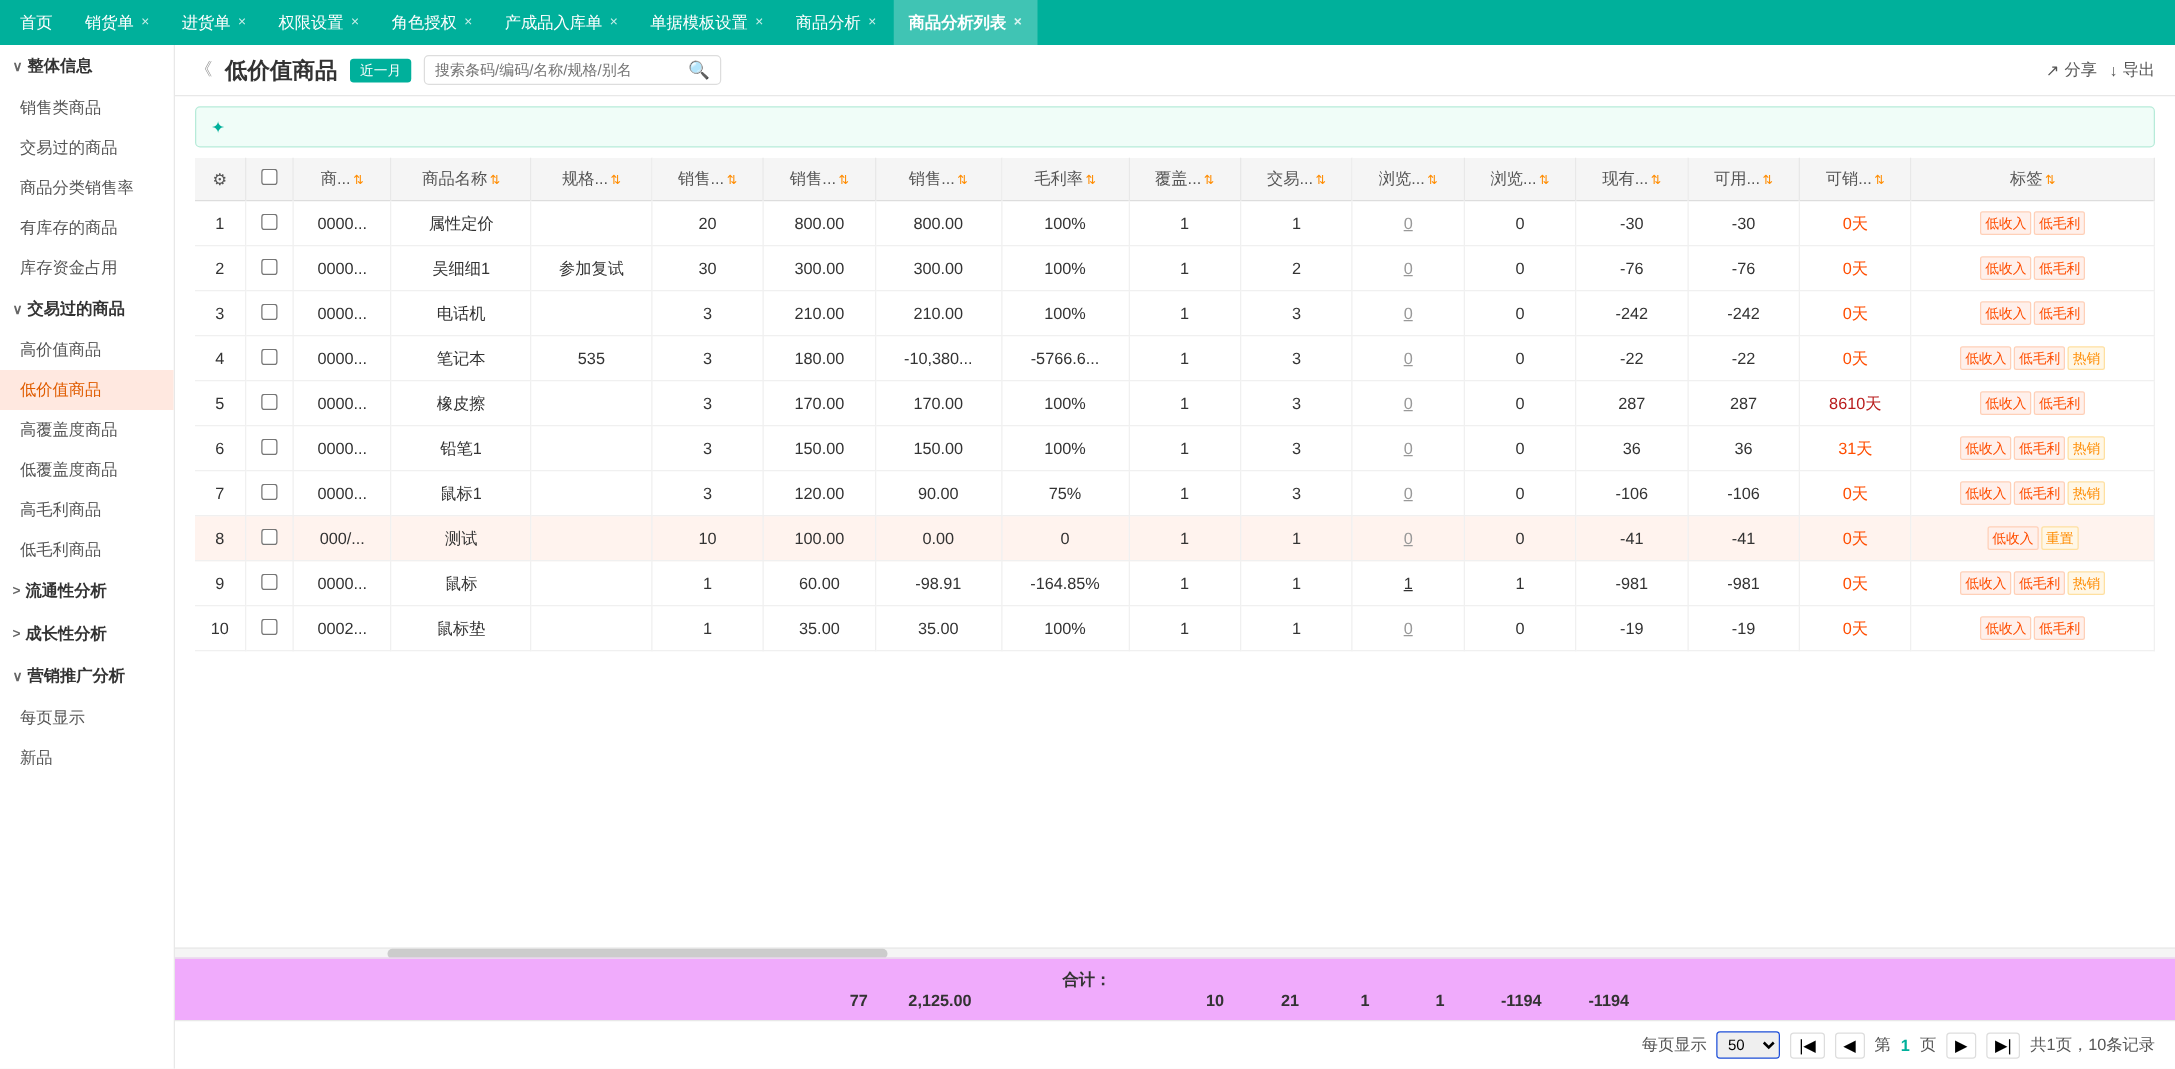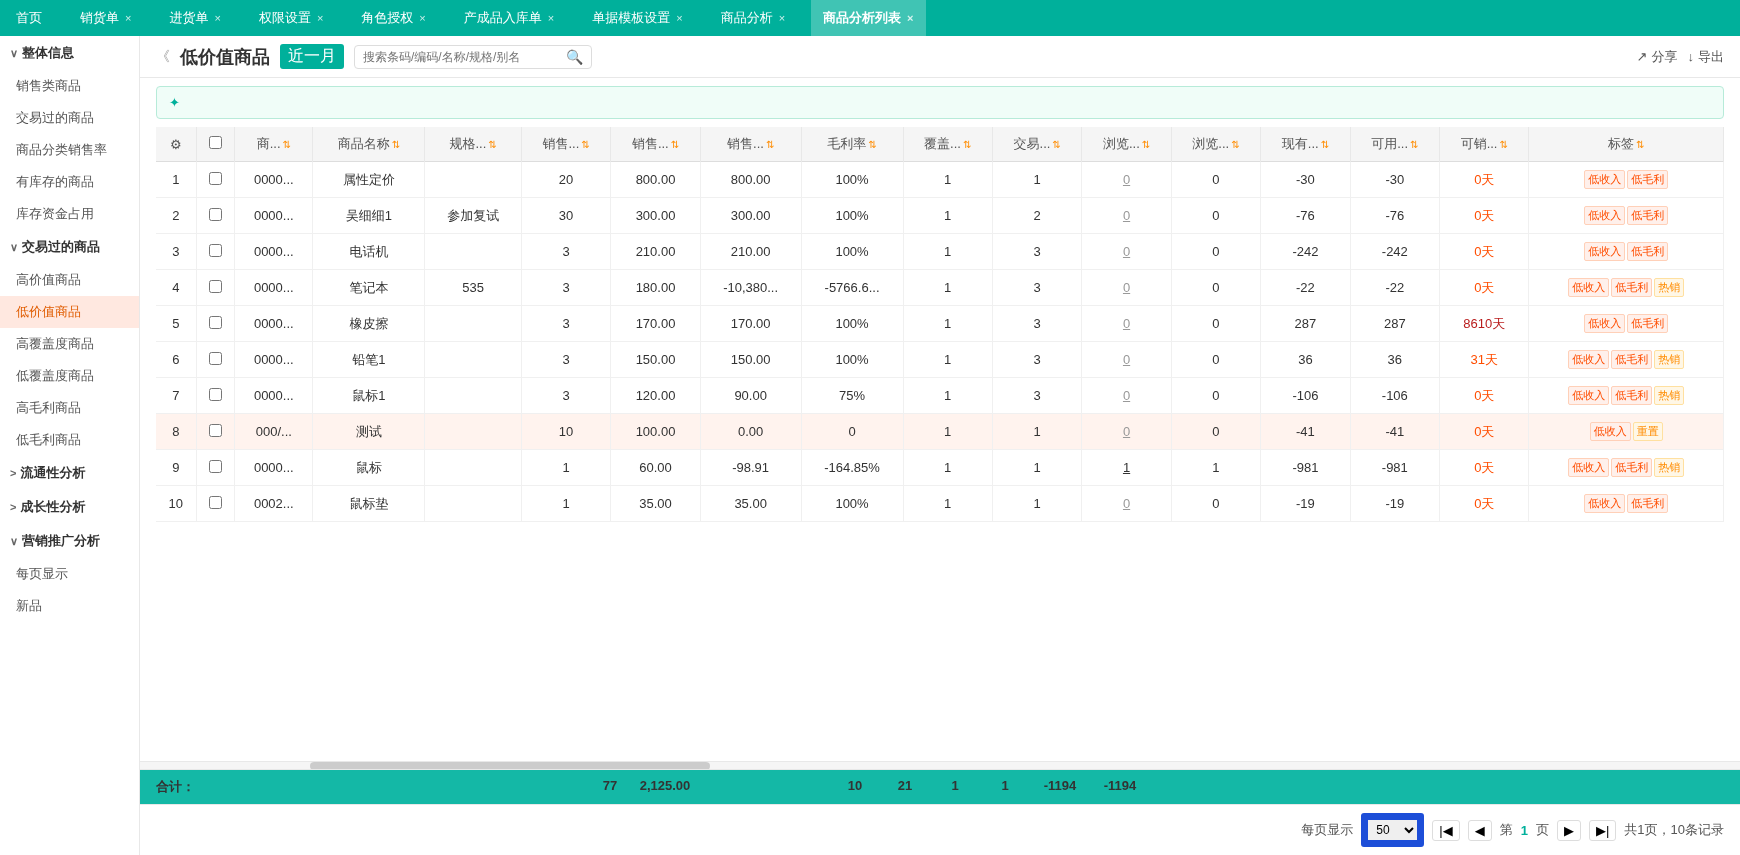--- a/index.html
+++ b/index.html
@@ -5,21 +5,21 @@
     * { box-sizing: border-box; margin: 0; padding: 0; font-family: 'Microsoft YaHei', Arial, sans-serif; font-size: 13px; }
     body { background: #f5f5f5; }
 
     
     .top-nav {
       background: #00b09b;
       display: flex;
       align-items: center;
       height: 36px;
       padding: 0 4px;
-      gap: 14px;
+      gap: 2px;
     }
     .nav-item {
       color: #fff;
       padding: 0 12px;
       height: 36px;
       display: flex;
       align-items: center;
       cursor: pointer;
       white-space: nowrap;
       font-size: 13px;
@@ -86,21 +86,21 @@
       border: none;
       cursor: pointer;
       color: #999;
       font-size: 14px;
     }
     .filter-tag {
       background: #00b09b;
       color: #fff;
       border-radius: 3px;
       padding: 2px 8px;
-      font-size: 16px;
+      font-size: 11px;
       cursor: pointer;
     }
     .search-box {
       display: flex;
       align-items: center;
       border: 1px solid #ddd;
       border-radius: 4px;
       padding: 3px 8px;
       gap: 23px;
       background: #fff;
@@ -174,46 +174,47 @@
       white-space: nowrap;
     }
     tr.highlighted td { background: #fff3ee; }
     .tag-red { color: #ff4d00; font-size: 11px; background: #fff0eb; border: 1px solid #ffd0b8; border-radius: 2px; padding: 1px 3px; margin: 1px; display: inline-block; }
     .tag-orange { color: #ff8c00; font-size: 11px; background: #fff7e6; border: 1px solid #ffe0a0; border-radius: 2px; padding: 1px 3px; margin: 1px; display: inline-block; }
     .underline { text-decoration: underline; cursor: pointer; }
     .zero-val { color: #999; }
 
     
     .table-footer {
-      background: #14b8a6;
+      background: #f0abfc;
       border-top: 1px solid #e8e8e8;
       padding: 8px 16px;
       display: flex;
-      align-items: flex-start;
+      align-items: center;
       font-size: 13px;
       font-weight: bold;
       color: #333;
+      flex-direction: column;
     }
     .footer-label { width: 180px; }
-    .footer-vals { display: flex; gap: 0; flex: 1; }
+    .footer-vals { display: flex; gap: 10px; flex: 1; }
 
     
     .pagination {
       display: flex;
       align-items: center;
       justify-content: flex-end;
       padding: 8px 16px;
       border-top: 1px solid #e8e8e8;
       gap: 8px;
       font-size: 13px;
       color: #555;
       background: #fff;
     }
     .page-size-select {
-      border: 7px solid #1d4ed8;
+      border: 1px solid #1d4ed8;
       border-radius: 3px;
       padding: 2px 4px;
       font-size: 12px;
     }
     .page-btn {
       border: 1px solid #ddd;
       background: #fff;
       border-radius: 3px;
       padding: 2px 6px;
       cursor: pointer;

